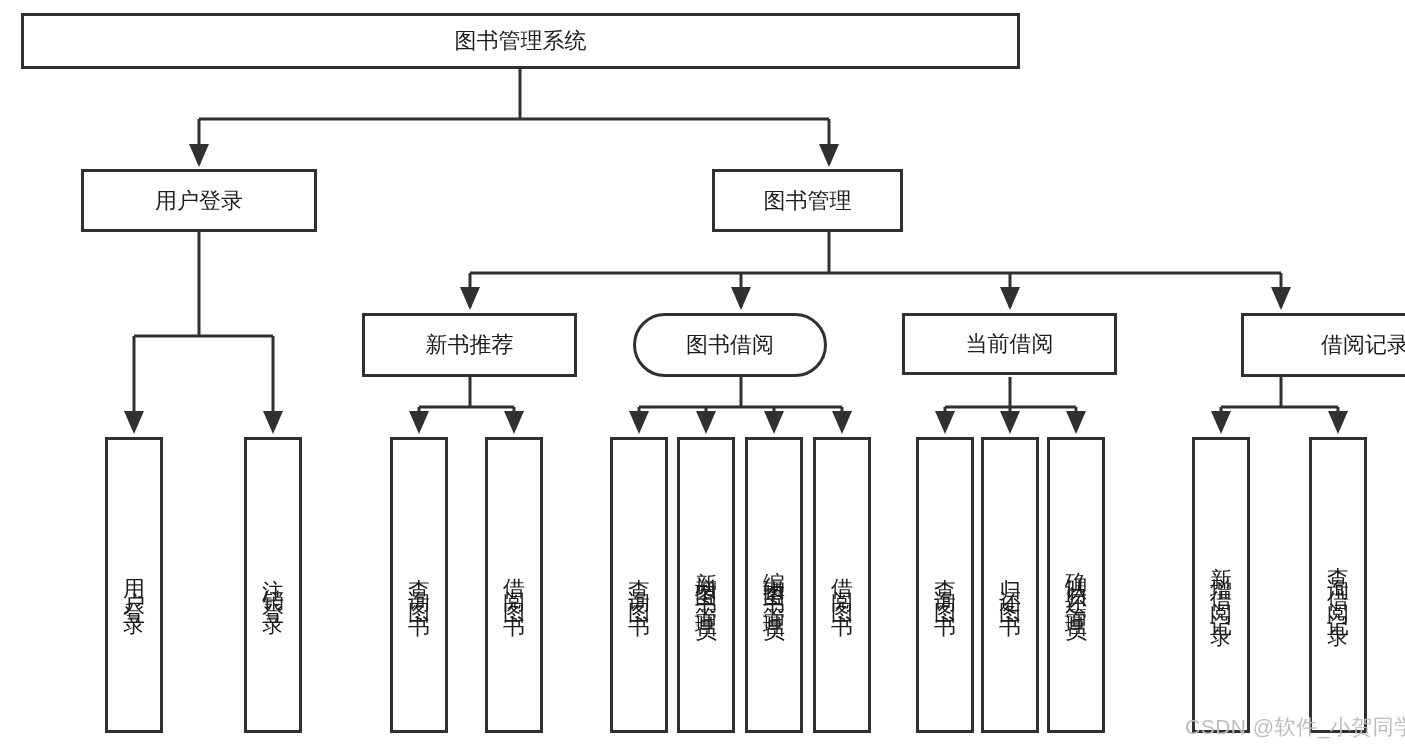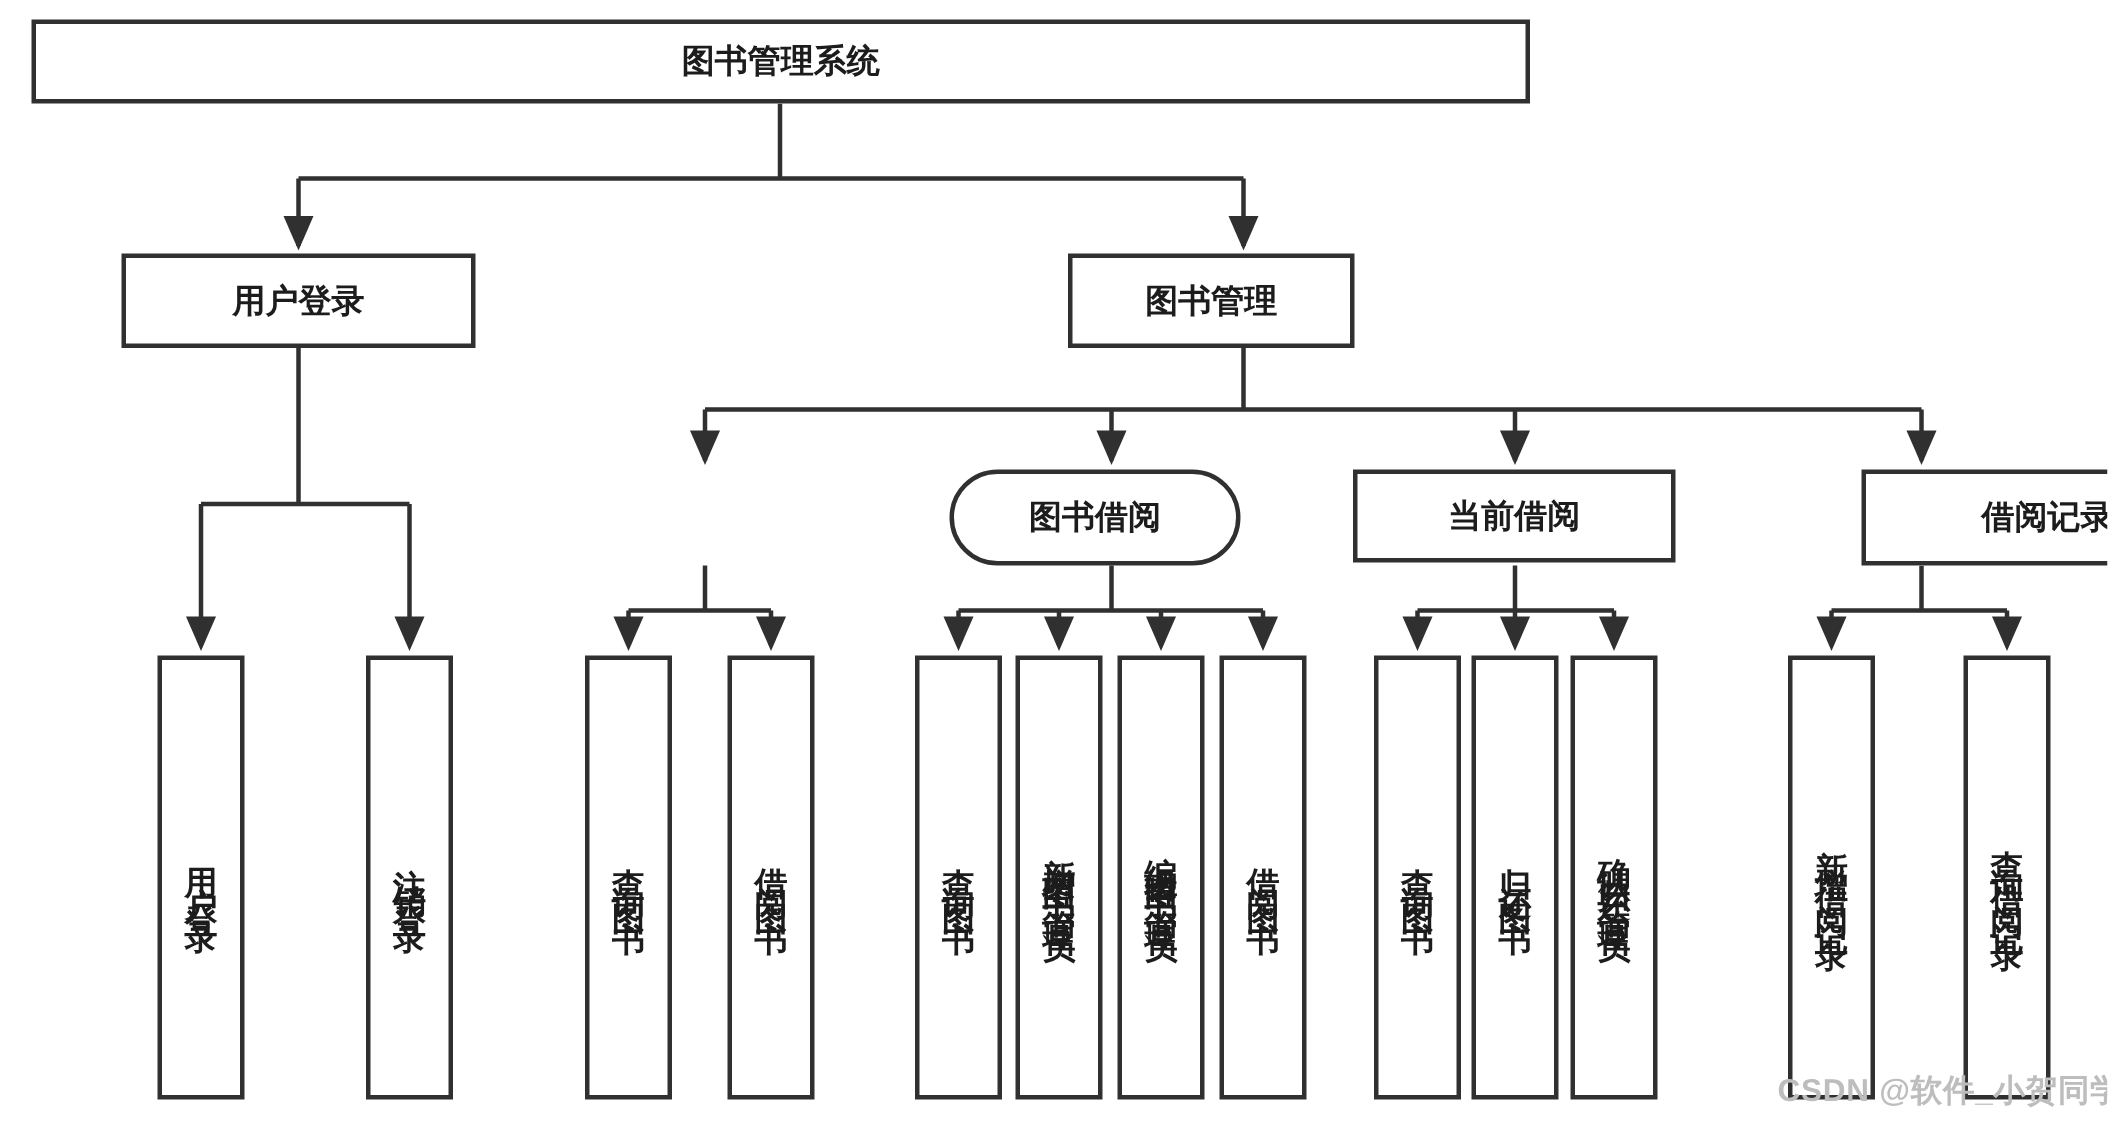--- a/index.html
+++ b/index.html
@@ -2,21 +2,20 @@
 <html><head>
 <meta charset="utf-8">
 <style>
   html,body{margin:0;padding:0;background:#ffffff;}
   #canvas{
     position:relative;
     width:1405px;height:747px;
     background:#ffffff;
     font-family:"Liberation Sans", sans-serif;
     overflow:hidden;
-    font-weight:bold;
   }
   .node{
     position:absolute;
     box-sizing:border-box;
     border:3px solid #303030;
     background:#ffffff;
     display:flex;
     align-items:center;
     justify-content:center;
     color:#1c1c1c;
@@ -107,20 +106,23 @@
     <span class="lbl">图书管理系统</span>
   </div>
 
   <div class="node" style="left:81px;top:169px;width:236px;height:63px;">
     <span class="lbl">用户登录</span>
   </div>
   <div class="node" style="left:712px;top:169px;width:191px;height:63px;">
     <span class="lbl">图书管理</span>
   </div>
 
+  <div class="node" style="left:362px;top:313px;width:215px;height:64px;">
+    <span class="lbl">新书推荐</span>
+  </div>
   <div class="node" style="left:633px;top:313px;width:194px;height:64px;border-radius:32px;">
     <span class="lbl">图书借阅</span>
   </div>
   <div class="node" style="left:902px;top:313px;width:215px;height:62px;">
     <span class="lbl">当前借阅</span>
   </div>
   <div class="node" style="left:1241px;top:313px;width:217px;height:64px;padding-left:31px;">
     <span class="lbl">借阅记录</span>
   </div>
 

